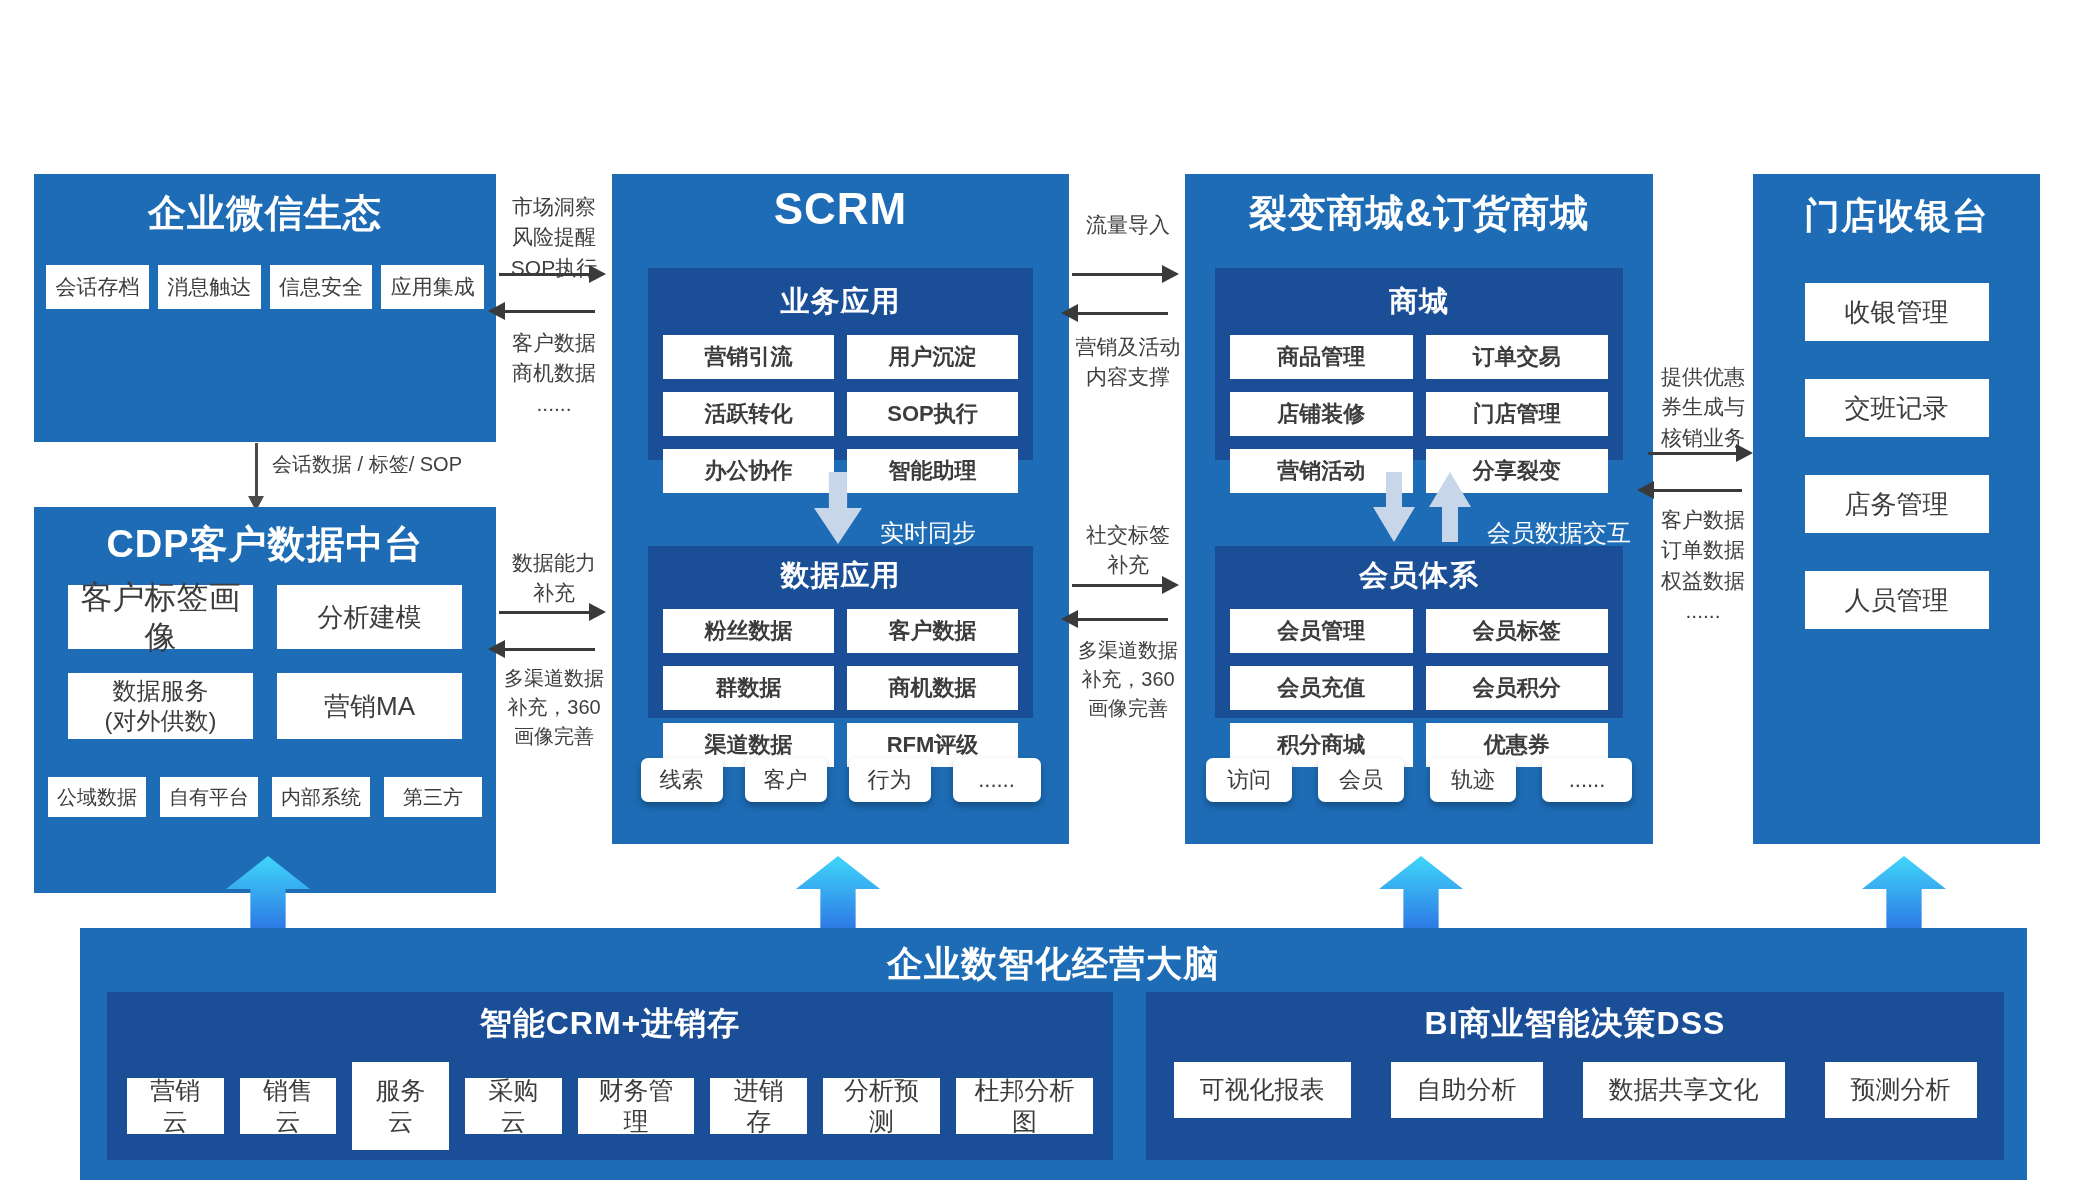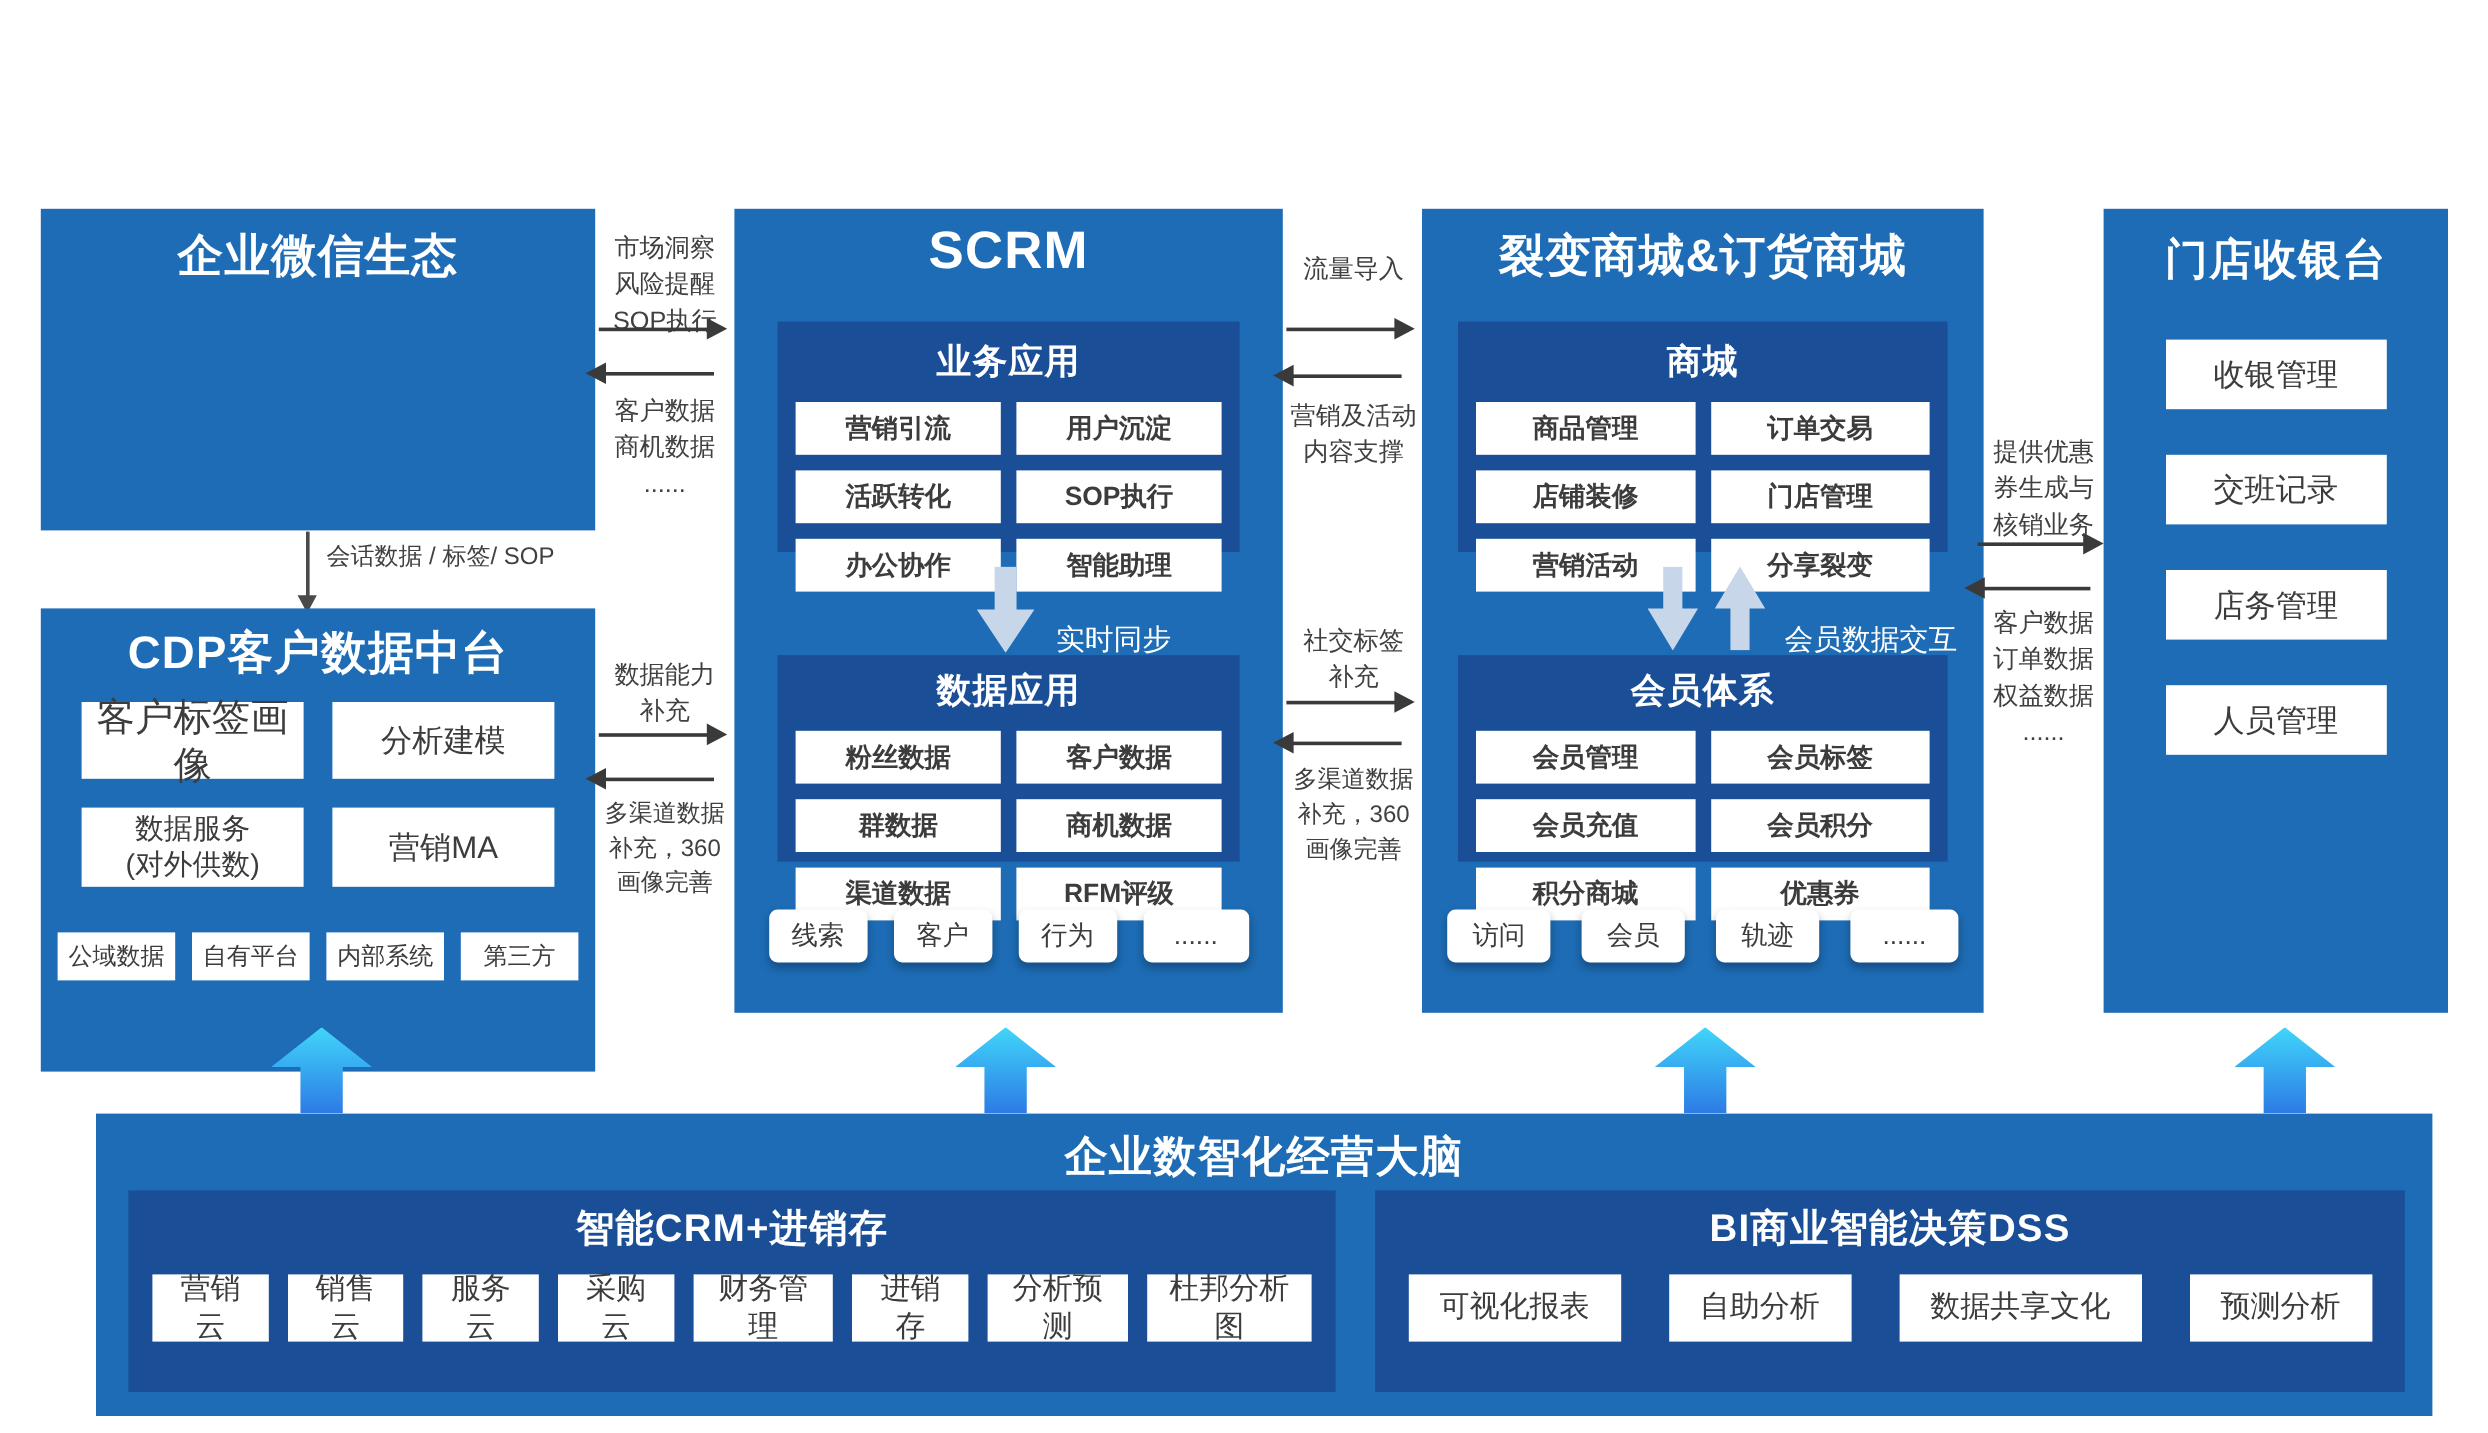--- a/index.html
+++ b/index.html
@@ -51,20 +51,26 @@
   .grid3 .wbox{height:44px;font-size:22px;}
   .grid2{display:grid;grid-template-columns:repeat(2,1fr);gap:24px;padding:0 34px;margin-top:15px;}
 </style>
 </head>
 <body>
 
 <div class="canvas">
 
   <div class="col" style="left:34px;top:174px;width:462px;height:268px;">
     <div class="col-title t38" style="margin-top:14px;">企业微信生态</div>
+    <div class="row" style="margin-top:26px;gap:9px;padding:0 12px;">
+      <div class="wbox" style="flex:1;height:44px;font-size:21px;">会话存档</div>
+      <div class="wbox" style="flex:1;height:44px;font-size:21px;">消息触达</div>
+      <div class="wbox" style="flex:1;height:44px;font-size:21px;">信息安全</div>
+      <div class="wbox" style="flex:1;height:44px;font-size:21px;">应用集成</div>
+    </div>
   </div>
 
   <div class="vline" style="left:255px;top:443px;height:55px;"></div>
   <div class="lab" style="left:272px;top:450px;white-space:nowrap;font-size:20px;">会话数据 / 标签/ SOP</div>
 
   <div class="col" style="left:34px;top:507px;width:462px;height:386px;">
     <div class="col-title t38" style="margin-top:12px;">CDP客户数据中台</div>
     <div class="grid2">
       <div class="wbox" style="height:64px;font-size:32px;">客户标签画像</div>
       <div class="wbox" style="height:64px;font-size:26px;">分析建模</div>
@@ -214,21 +220,21 @@
   <div class="grad-up" style="left:1862px;top:856px;"></div>
 
   <div class="col" style="left:80px;top:928px;width:1947px;height:252px;">
     <div class="col-title t36" style="margin-top:12px;">企业数智化经营大脑</div>
 
     <div class="inner" style="left:27px;top:64px;width:1006px;height:168px;">
       <div class="col-title t32" style="margin-top:10px;">智能CRM+进销存</div>
       <div class="row" style="margin-top:16px;gap:16px;padding:0 20px;">
         <div class="wbox" style="height:56px;font-size:25px;padding:0 18px;">营销云</div>
         <div class="wbox" style="height:56px;font-size:25px;padding:0 18px;">销售云</div>
-        <div class="wbox" style="height:56px;font-size:25px;padding:0 18px;">服务云</div>
+        <div class="wbox" style="height:56px;font-size:25px;padding:16px 18px;">服务云</div>
         <div class="wbox" style="height:56px;font-size:25px;padding:0 18px;">采购云</div>
         <div class="wbox" style="height:56px;font-size:25px;padding:0 18px;">财务管理</div>
         <div class="wbox" style="height:56px;font-size:25px;padding:0 18px;">进销存</div>
         <div class="wbox" style="height:56px;font-size:25px;padding:0 18px;">分析预测</div>
         <div class="wbox" style="height:56px;font-size:25px;padding:0 18px;">杜邦分析图</div>
       </div>
     </div>
 
     <div class="inner" style="left:1066px;top:64px;width:858px;height:168px;">
       <div class="col-title t32" style="margin-top:10px;">BI商业智能决策DSS</div>

